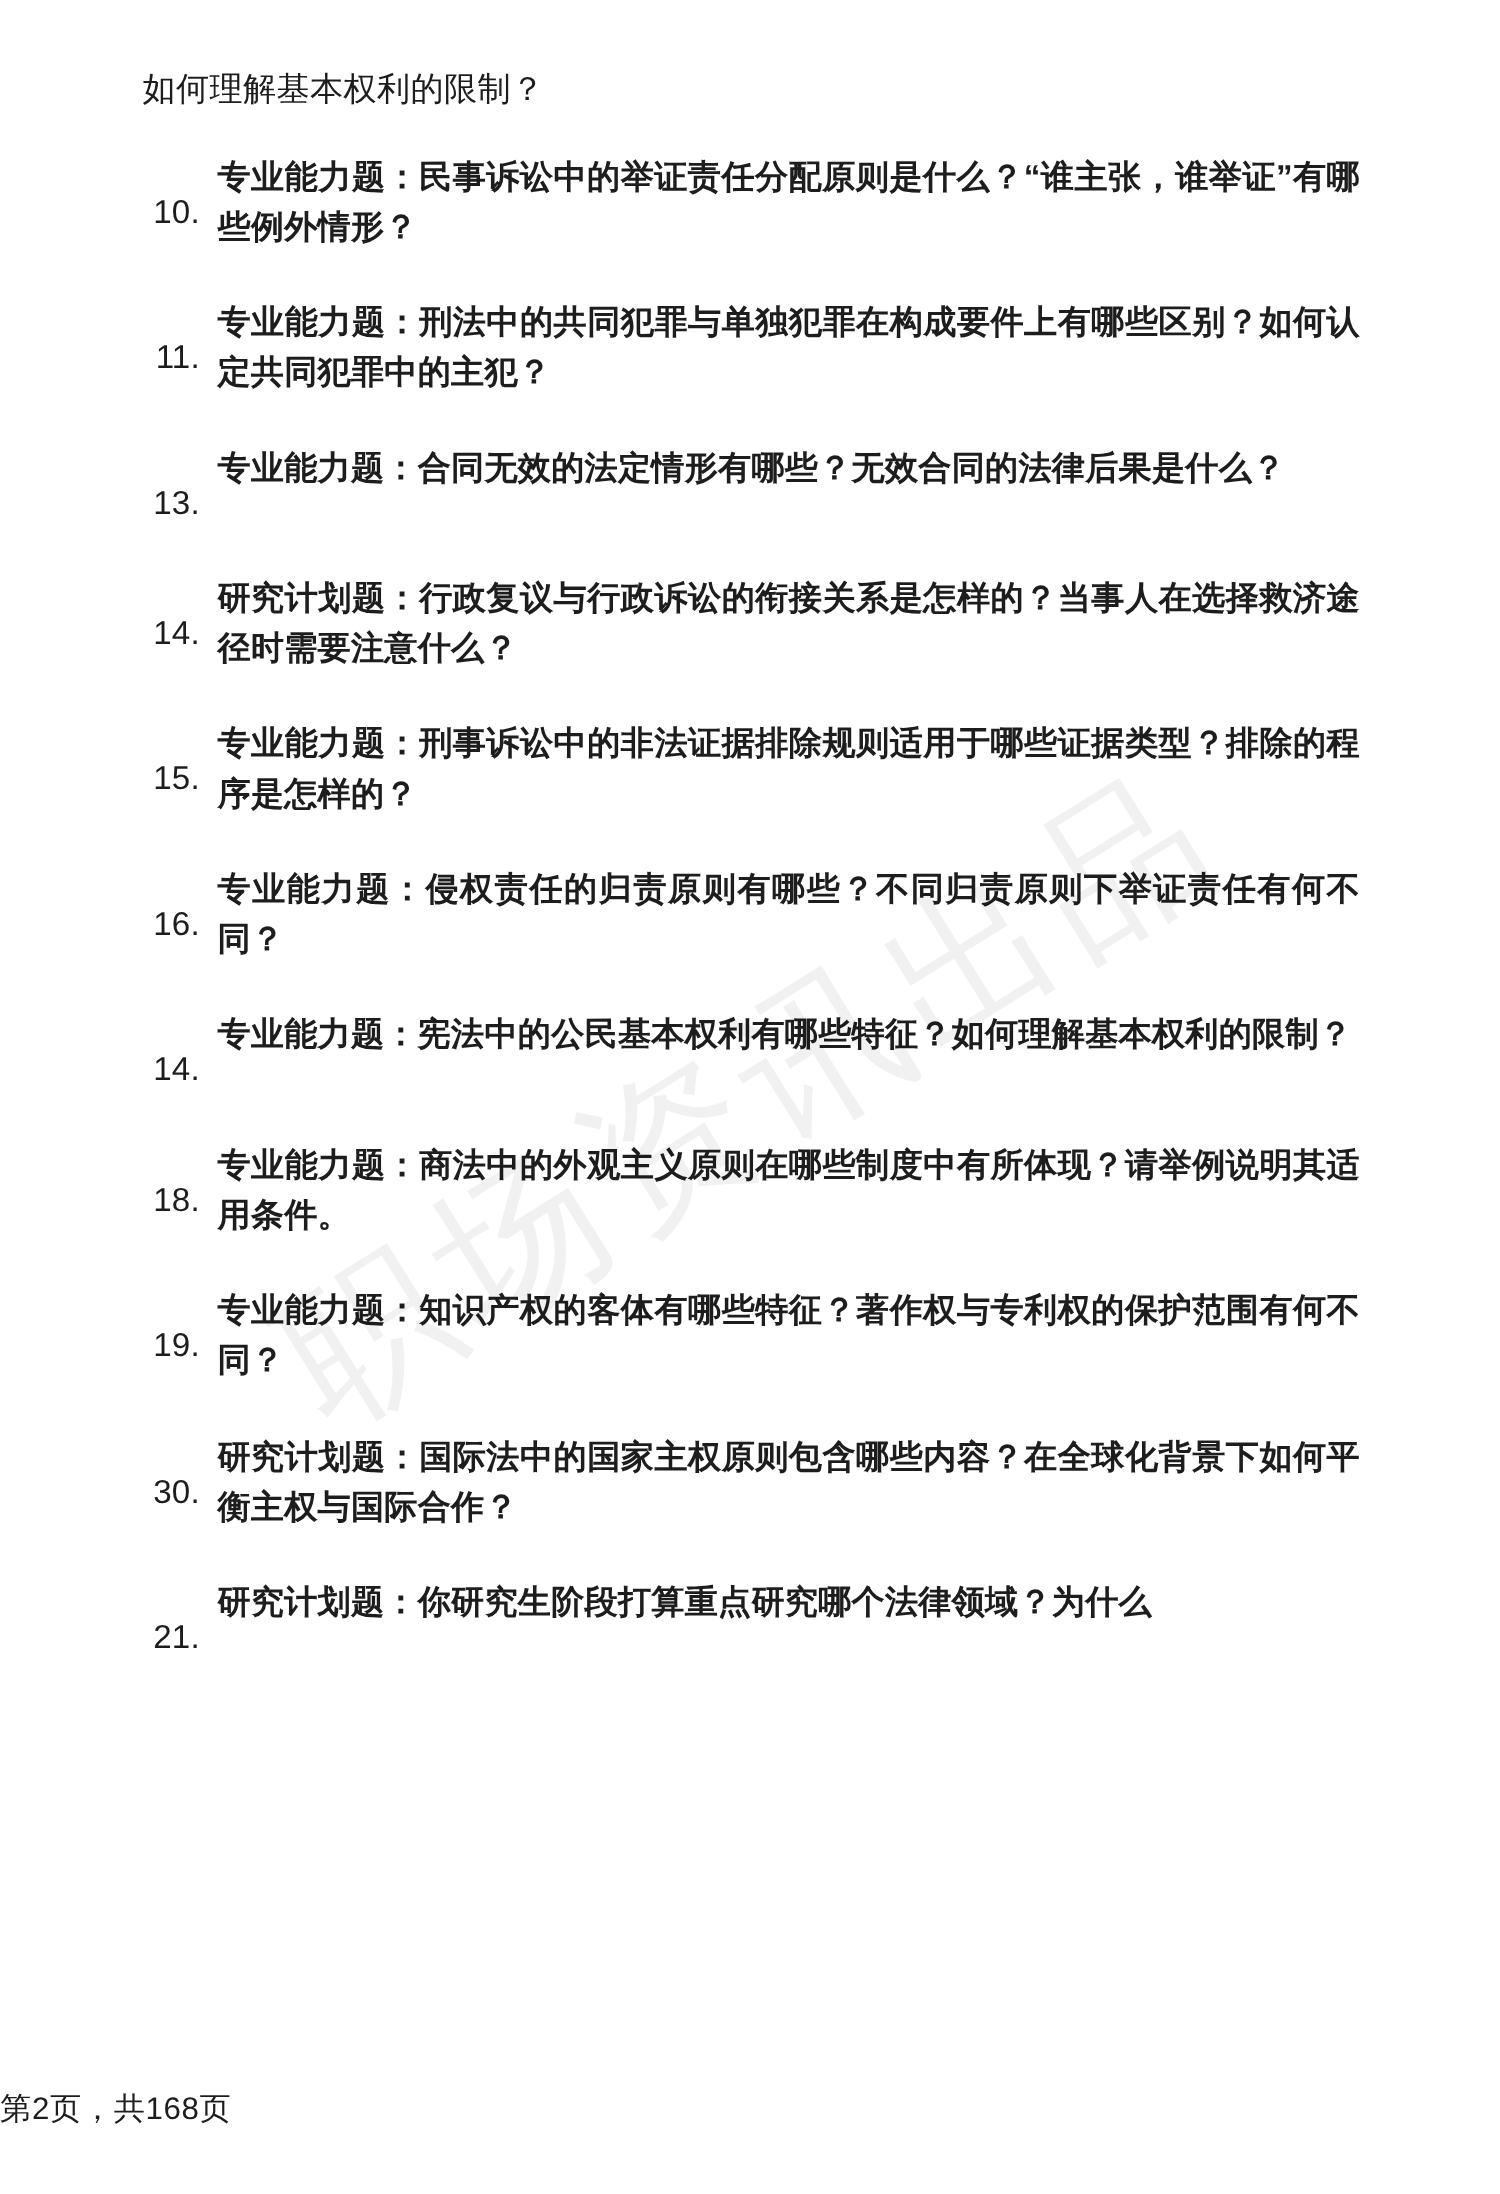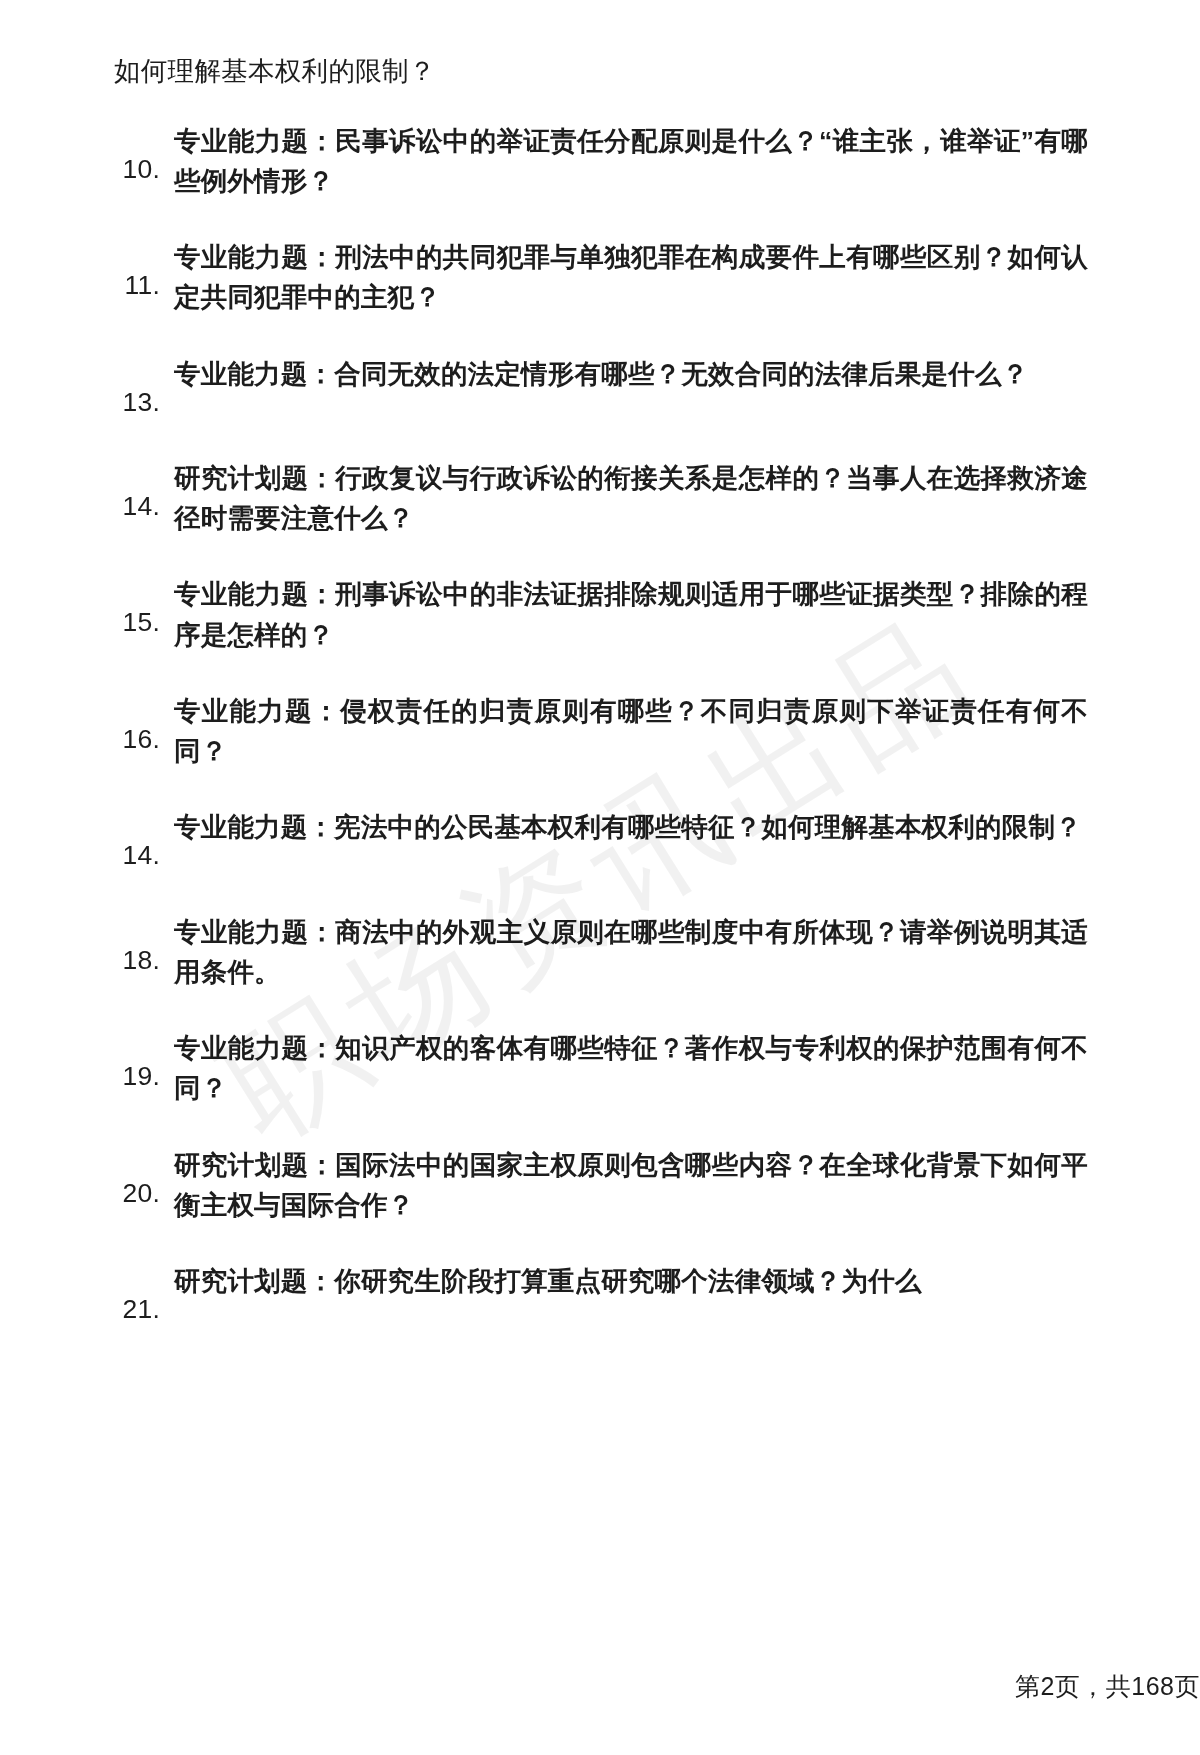--- a/index.html
+++ b/index.html
@@ -83,21 +83,21 @@
     color: #1d1d1d;
     text-align: justify;
     text-justify: inter-character;
     font-weight: bold;
   }
   .footer {
     position: absolute;
     left: 0;
     right: 0;
     bottom: 52px;
-    text-align: right;
+    text-align: left;
     font-size: 25px;
     color: #1d1d1d;
     letter-spacing: 0.5px;
     z-index: 6;
   }
 </style>
 </head>
 <body>
 
 <div class="page">
@@ -152,21 +152,21 @@
       <div class="qnum">18.</div>
       <div class="qtext">专业能力题：商法中的外观主义原则在哪些制度中有所体现？请举例说明其适用条件。</div>
     </div>
 
     <div class="qitem">
       <div class="qnum">19.</div>
       <div class="qtext">专业能力题：知识产权的客体有哪些特征？著作权与专利权的保护范围有何不同？</div>
     </div>
 
     <div class="qitem">
-      <div class="qnum">20.</div>
+      <div class="qnum">30.</div>
       <div class="qtext">研究计划题：国际法中的国家主权原则包含哪些内容？在全球化背景下如何平衡主权与国际合作？</div>
     </div>
 
     <div class="qitem">
       <div class="qnum">21.</div>
       <div class="qtext">研究计划题：你研究生阶段打算重点研究哪个法律领域？为什么</div>
     </div>
 
   </div>
 

